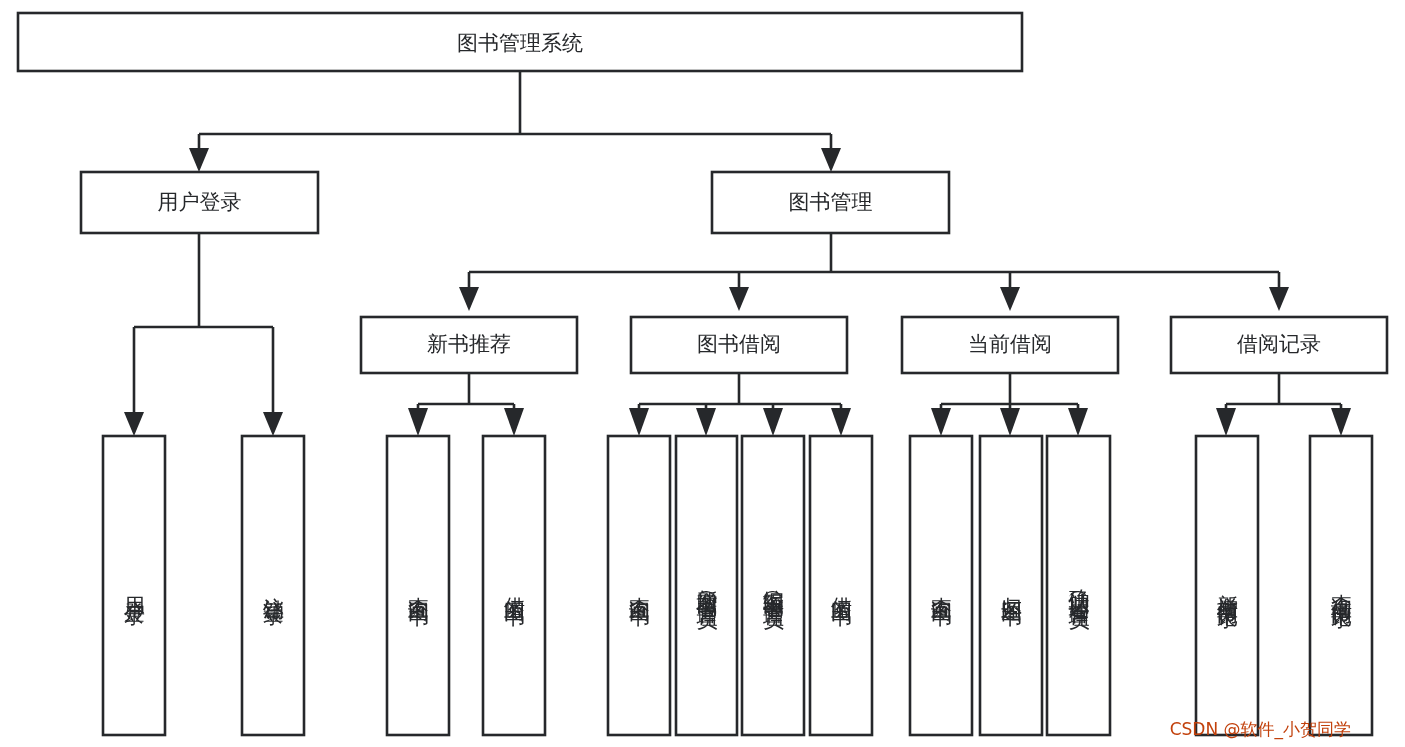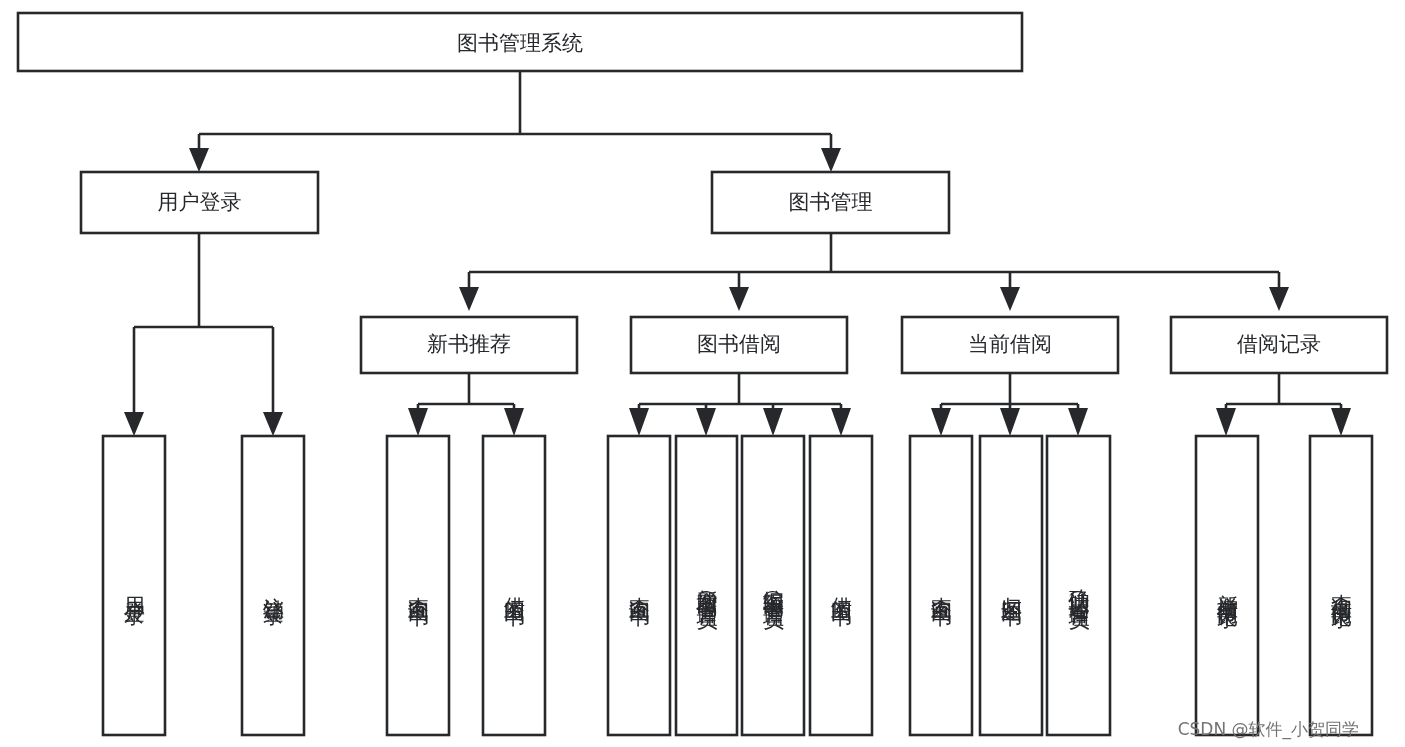--- a/index.html
+++ b/index.html
@@ -62,25 +62,25 @@
     display: flex;
     align-items: center;
     justify-content: center;
     letter-spacing: 3px;
     white-space: nowrap;
     pointer-events: none;
     user-select: none;
   }
   .watermark {
     position: absolute;
-    right: 0;
+    right: 8px;
     bottom: 6px;
     font-family: "DejaVu Sans", "Liberation Sans", sans-serif;
     font-size: 17px;
-    color: #737373;
+    color: #c2410c;
     white-space: nowrap;
     user-select: none;
   }
 </style>
 </head>
 <body>
 
 <div id="diagram-root">
 
   <svg id="tree-svg" viewBox="0 0 1405 747">

